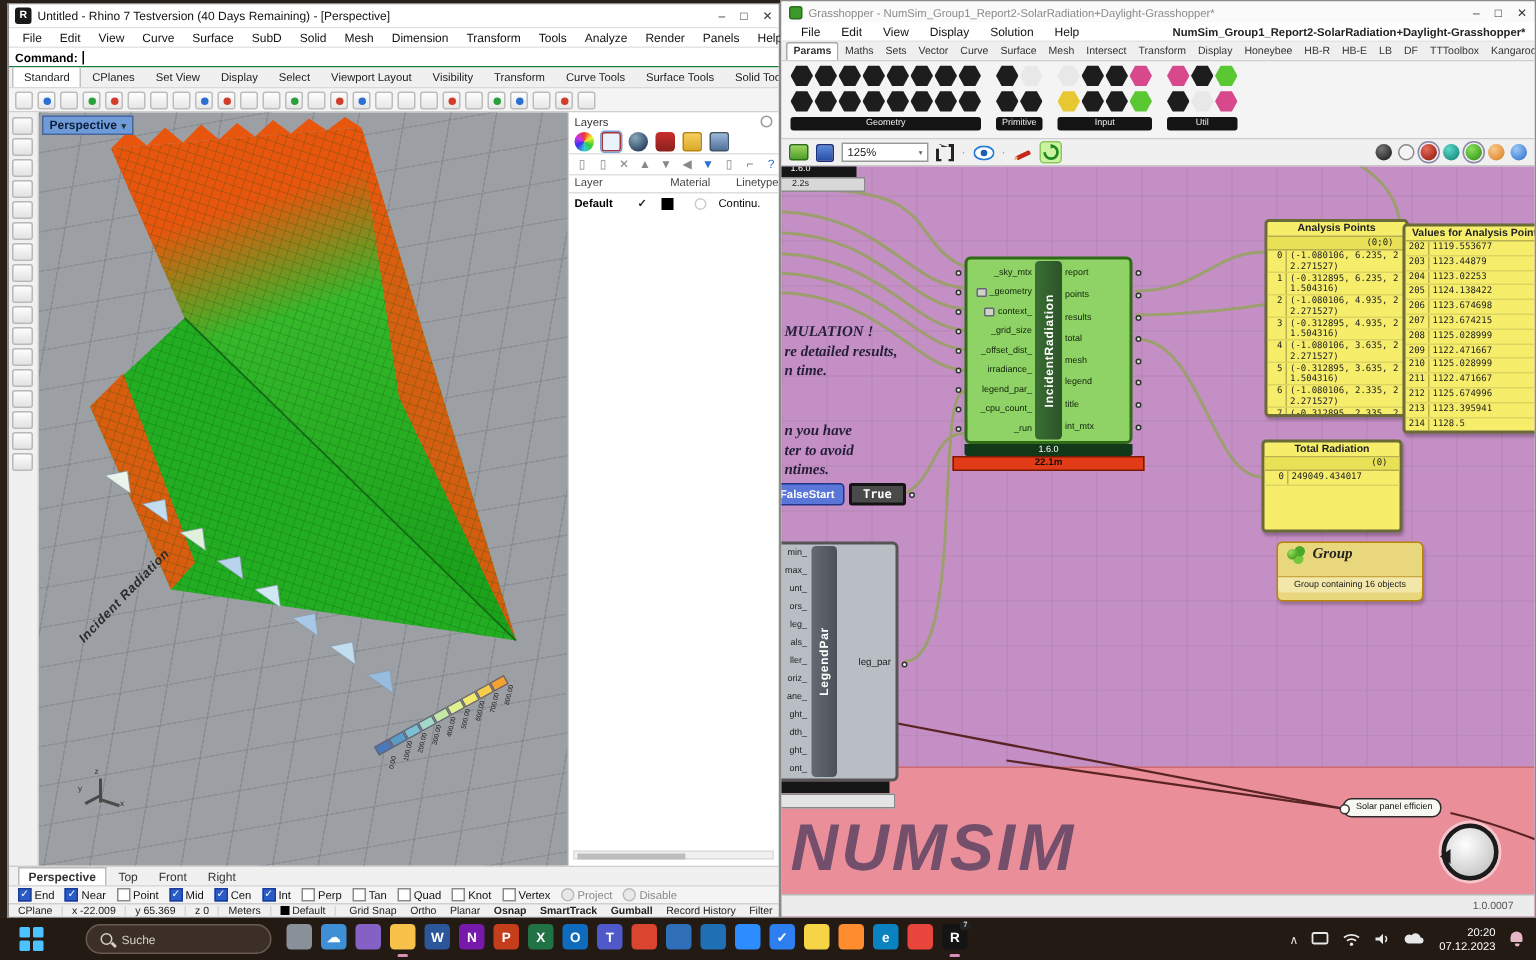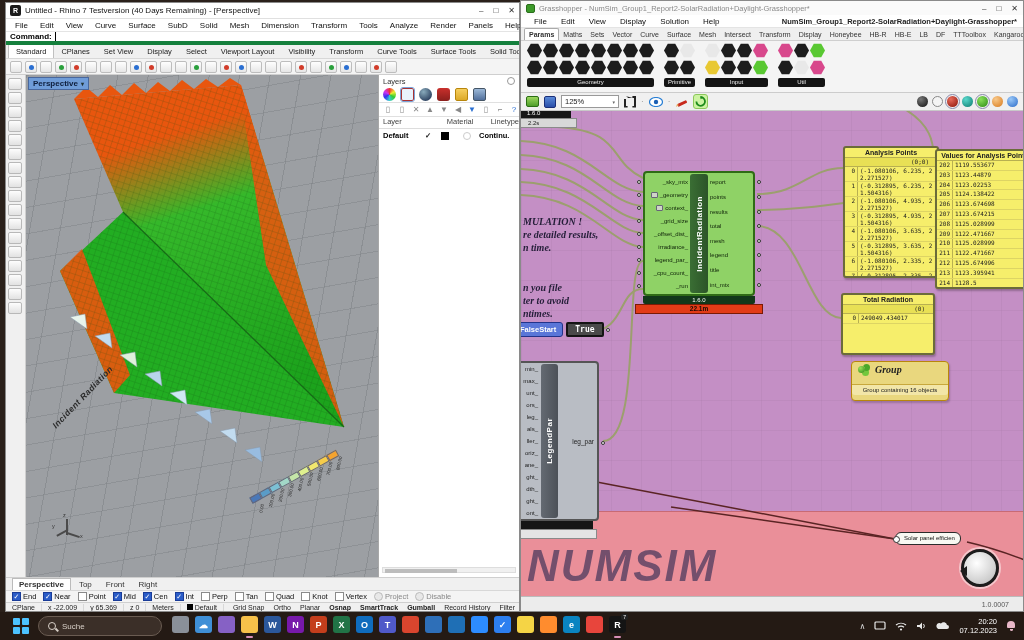--- a/index.html
+++ b/index.html
@@ -9,21 +9,21 @@
 
 .rhino{position:absolute;left:5px;top:2px;width:515px;height:610px;background:#fff;border:1px solid #8a8a8a;display:flex;flex-direction:column}
 .r-title{height:16px;background:#fff;display:flex;align-items:center;padding:0 4px;font-size:8px;color:#111;border-bottom:1px solid #e0e0e0}
 .r-appicon{width:11px;height:11px;background:#1a1a1a;border-radius:2px;color:#fff;font-size:7px;font-weight:bold;text-align:center;line-height:11px;margin-right:4px}
 .winbtns{margin-left:auto;display:flex;gap:10px;color:#333;font-size:8px}
 .winbtns span{cursor:default}
 .r-menu{height:13px;display:flex;align-items:center;gap:2px;padding:0 4px;border-bottom:1px solid #e4e4e4;background:#fff}
 .r-menu span{font-size:8px;color:#111;padding:0 5px}
 .r-hist{height:24px;background:#fff;border-bottom:1px solid #ddd;padding:1px 4px;font-size:7.5px;color:#222;line-height:11px;position:relative}
 .r-spin{position:absolute;right:2px;top:2px;width:9px;font-size:4px;color:#777;text-align:center;line-height:5px}
-.r-cmd{height:13px;background:#fff;border-bottom:4px solid #15803d;padding:0 4px;font-size:8px;display:flex;align-items:center}
+.r-cmd{height:13px;background:#fff;border-bottom:1px solid #15803d;padding:0 4px;font-size:8px;display:flex;align-items:center}
 .r-cmd b{font-weight:bold;color:#000}
 .caret{display:inline-block;width:1px;height:9px;background:#000;margin-left:3px}
 .r-tabs{height:14px;display:flex;align-items:flex-end;background:#f0f0f0;padding:0 2px;border-bottom:1px solid #d8d8d8;overflow:hidden}
 .r-tab{font-size:7.5px;color:#222;padding:2px 7px;white-space:nowrap}
 .r-tab.act{background:#fff;border:1px solid #c0c0c0;border-bottom:none;border-radius:2px 2px 0 0}
 .r-icons{height:16px;background:#f4f4f4;border-bottom:1px solid #cfcfcf;display:flex;align-items:center;gap:3px;padding:0 4px;overflow:hidden}
 .ricon{width:12px;height:12px;background:linear-gradient(#fefefe,#e6e6e6);border:1px solid #bdbdbd;border-radius:2px;flex:none}
 .ricon:nth-child(5n)::after{content:"";display:block;width:5px;height:5px;margin:3px;background:#d23c2a;border-radius:50%}
 .ricon:nth-child(7n+2)::after{content:"";display:block;width:5px;height:5px;margin:3px;background:#2a6fd2;border-radius:50%}
 .ricon:nth-child(9n+4)::after{content:"";display:block;width:5px;height:5px;margin:3px;background:#2aa03c;border-radius:50%}
@@ -179,21 +179,21 @@
 .gb-sub{border-top:1px solid #c8a83c;background:#f2e6a8;font-size:6px;color:#222;text-align:center;padding:2px 0;border-radius:0 0 3px 3px}
 
 .solartag{position:absolute;left:374px;top:421px;height:13px;background:#f8f8f2;border:1.5px solid #2a2a2a;border-radius:6px;font-size:6px;color:#111;line-height:10px;padding:0 5px 0 8px;z-index:2;white-space:nowrap}
 .solartag::before{content:"";position:absolute;left:-3px;top:3px;width:5px;height:5px;background:#fff;border:1px solid #333;border-radius:50%}
 .compass{position:absolute;left:440px;top:438px;width:38px;height:38px;border-radius:50%;border:3px solid #1c1c1c;background:radial-gradient(circle at 40% 35%,#ffffff,#b8b8b8);z-index:2;box-shadow:0 0 0 2px rgba(255,255,255,.5)}
 .compass::before{content:"";position:absolute;left:-9px;top:14px;border:5px solid transparent;border-right:7px solid #1c1c1c}
 
 .taskbar{position:absolute;left:0;top:612px;width:1024px;height:28px;background:#241a14;display:flex;align-items:center;z-index:10}
 .tb-start{width:16px;height:16px;margin-left:13px;display:grid;grid-template-columns:7px 7px;grid-template-rows:7px 7px;gap:1.5px}
 .tb-start i{background:#4cc2ff;border-radius:1px}
-.tb-search{width:124px;height:20px;margin-left:9px;background:#3b2f28;border:1px solid #6a5c52;border-radius:10px;display:flex;align-items:center;gap:6px;padding:0 9px;color:#d8d0c8;font-size:8px}
+.tb-search{width:124px;height:20px;margin-left:28px;background:#3b2f28;border:1px solid #6a5c52;border-radius:10px;display:flex;align-items:center;gap:6px;padding:0 9px;color:#d8d0c8;font-size:8px}
 .mag{width:8px;height:8px;border:1.5px solid #d8d0c8;border-radius:50%;position:relative;flex:none}
 .mag::after{content:"";position:absolute;left:6px;top:6px;width:4px;height:1.5px;background:#d8d0c8;transform:rotate(45deg)}
 .tb-apps{display:flex;align-items:center;gap:6px;margin-left:10px}
 .app{position:relative;width:17px;height:20px;display:flex;justify-content:center}
 .tile{width:17px;height:17px;border-radius:3px;display:flex;align-items:center;justify-content:center;font-style:normal}
 .tile b{color:#fff;font-size:9px;font-weight:bold}
 .badge{position:absolute;right:-2px;top:-2px;background:#222;color:#fff;font-size:5px;font-style:normal;padding:0 2px;border-radius:2px}
 .badge:empty{display:none}
 .app.act::after{content:"";position:absolute;bottom:-2px;left:5px;width:7px;height:2px;border-radius:1px;background:#d88fb8}
 .tray{margin-left:auto;display:flex;align-items:center;gap:9px;padding-right:8px;color:#e8e8e8}
@@ -413,21 +413,21 @@
         <div class="ly-cols">
           <span>Layer</span>
           <span>Material</span>
           <span>Linetype</span>
         </div>
         <div class="ly-row">
           <span class="nm">Default</span>
           <span class="ck">✓</span>
           <span class="sw"></span>
           <span class="mt"></span>
-          <span style="font-weight:bold">Continu.</span>
+          <span style="font-weight:normal">Continu.</span>
         </div>
         <div class="ly-scroll">
             <i></i>
           </div>
       </div>
     </div>
     <div class="r-vptabs">
 
     <span class="r-vptab act">Perspective</span>
         <span class="r-vptab">Top</span>
@@ -696,21 +696,21 @@
       <div class="profbar2">2.2s</div>
 
       <div class="note" style="left:2px;top:104px">
 
       <div>MULATION !</div>
           <div>re detailed results,</div>
           <div>n time.</div>
         </div>
       <div class="note" style="left:2px;top:170px">
 
-      <div>n you file</div>
+      <div>n you have</div>
           <div>ter to avoid</div>
           <div>ntimes.</div>
         </div>
 
       <div class="toggle">
         <span class="tlabel">FalseStart</span>
         <span class="tvalue">True</span>
         <span class="tjack"></span>
       </div>
 

